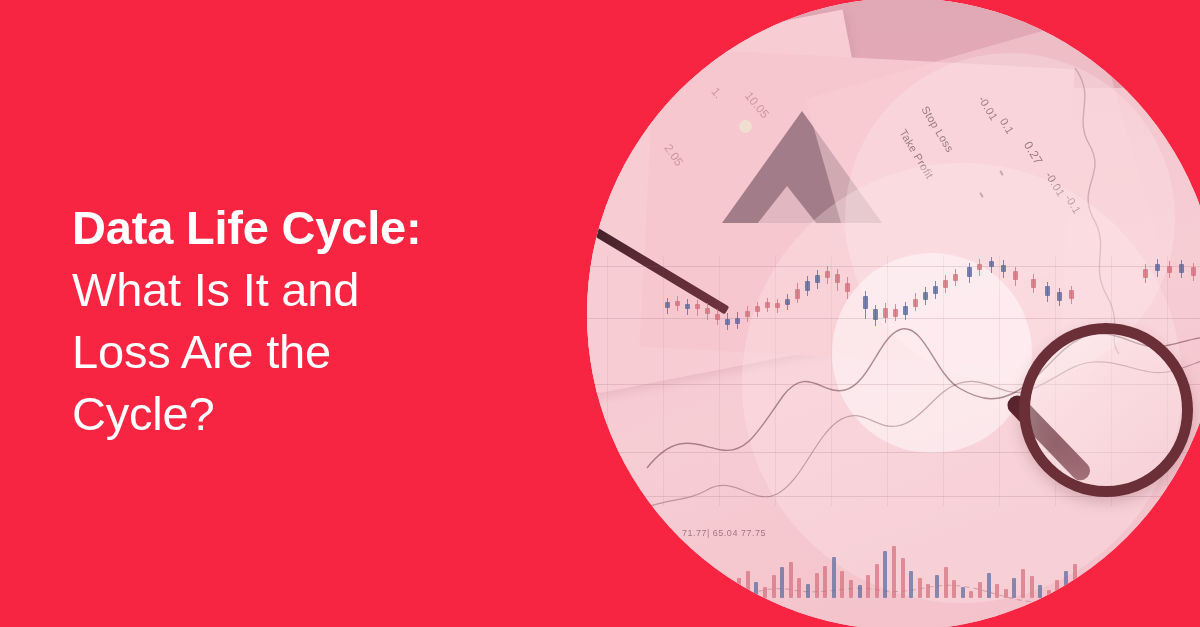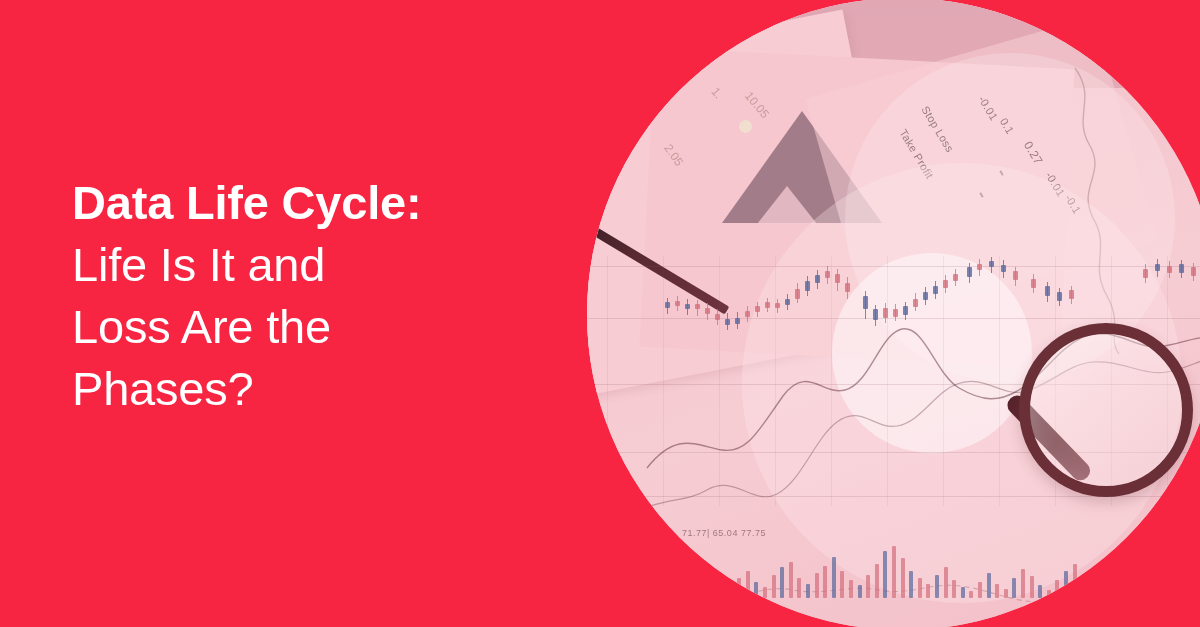--- a/index.html
+++ b/index.html
@@ -144,21 +144,21 @@
     background:linear-gradient(90deg,#57232B 0%, #6B2F38 60%, #7A3742 100%);
     border-radius:9px;
     transform:rotate(46deg);transform-origin:right center;
   }
 
   
   .content{
     position:absolute;left:0;top:0;width:600px;height:627px;
   }
   .headline{
-    position:absolute;left:72px;top:141px;width:470px;
+    position:absolute;left:72px;top:166px;width:470px;
     color:#FFFFFF;
     font-size:47px;
     line-height:62px;
     letter-spacing:-.2px;
   }
   .headline .l1{font-weight:700;display:block;}
   .headline .ln{font-weight:400;display:block;}
 
   
   .logo{position:absolute;left:48px;top:509px;display:flex;align-items:center;gap:14px;}
@@ -416,20 +416,20 @@
       <div class="mag-handle"></div>
       <div class="mag">
         <div class="mag-glass"></div>
       </div>
     </div>
   </div>
 
   <div class="content">
     <h1 class="headline">
       <span class="l1">Data Life Cycle:</span>
-      <span class="ln">Life Is It and</span>
+      <span class="ln">What Is It and</span>
       <span class="ln">Loss Are the</span>
-      <span class="ln">Phases?</span>
+      <span class="ln">Cycle?</span>
     </h1>
 
   </div>
 
 </div>
 
 </body></html>

